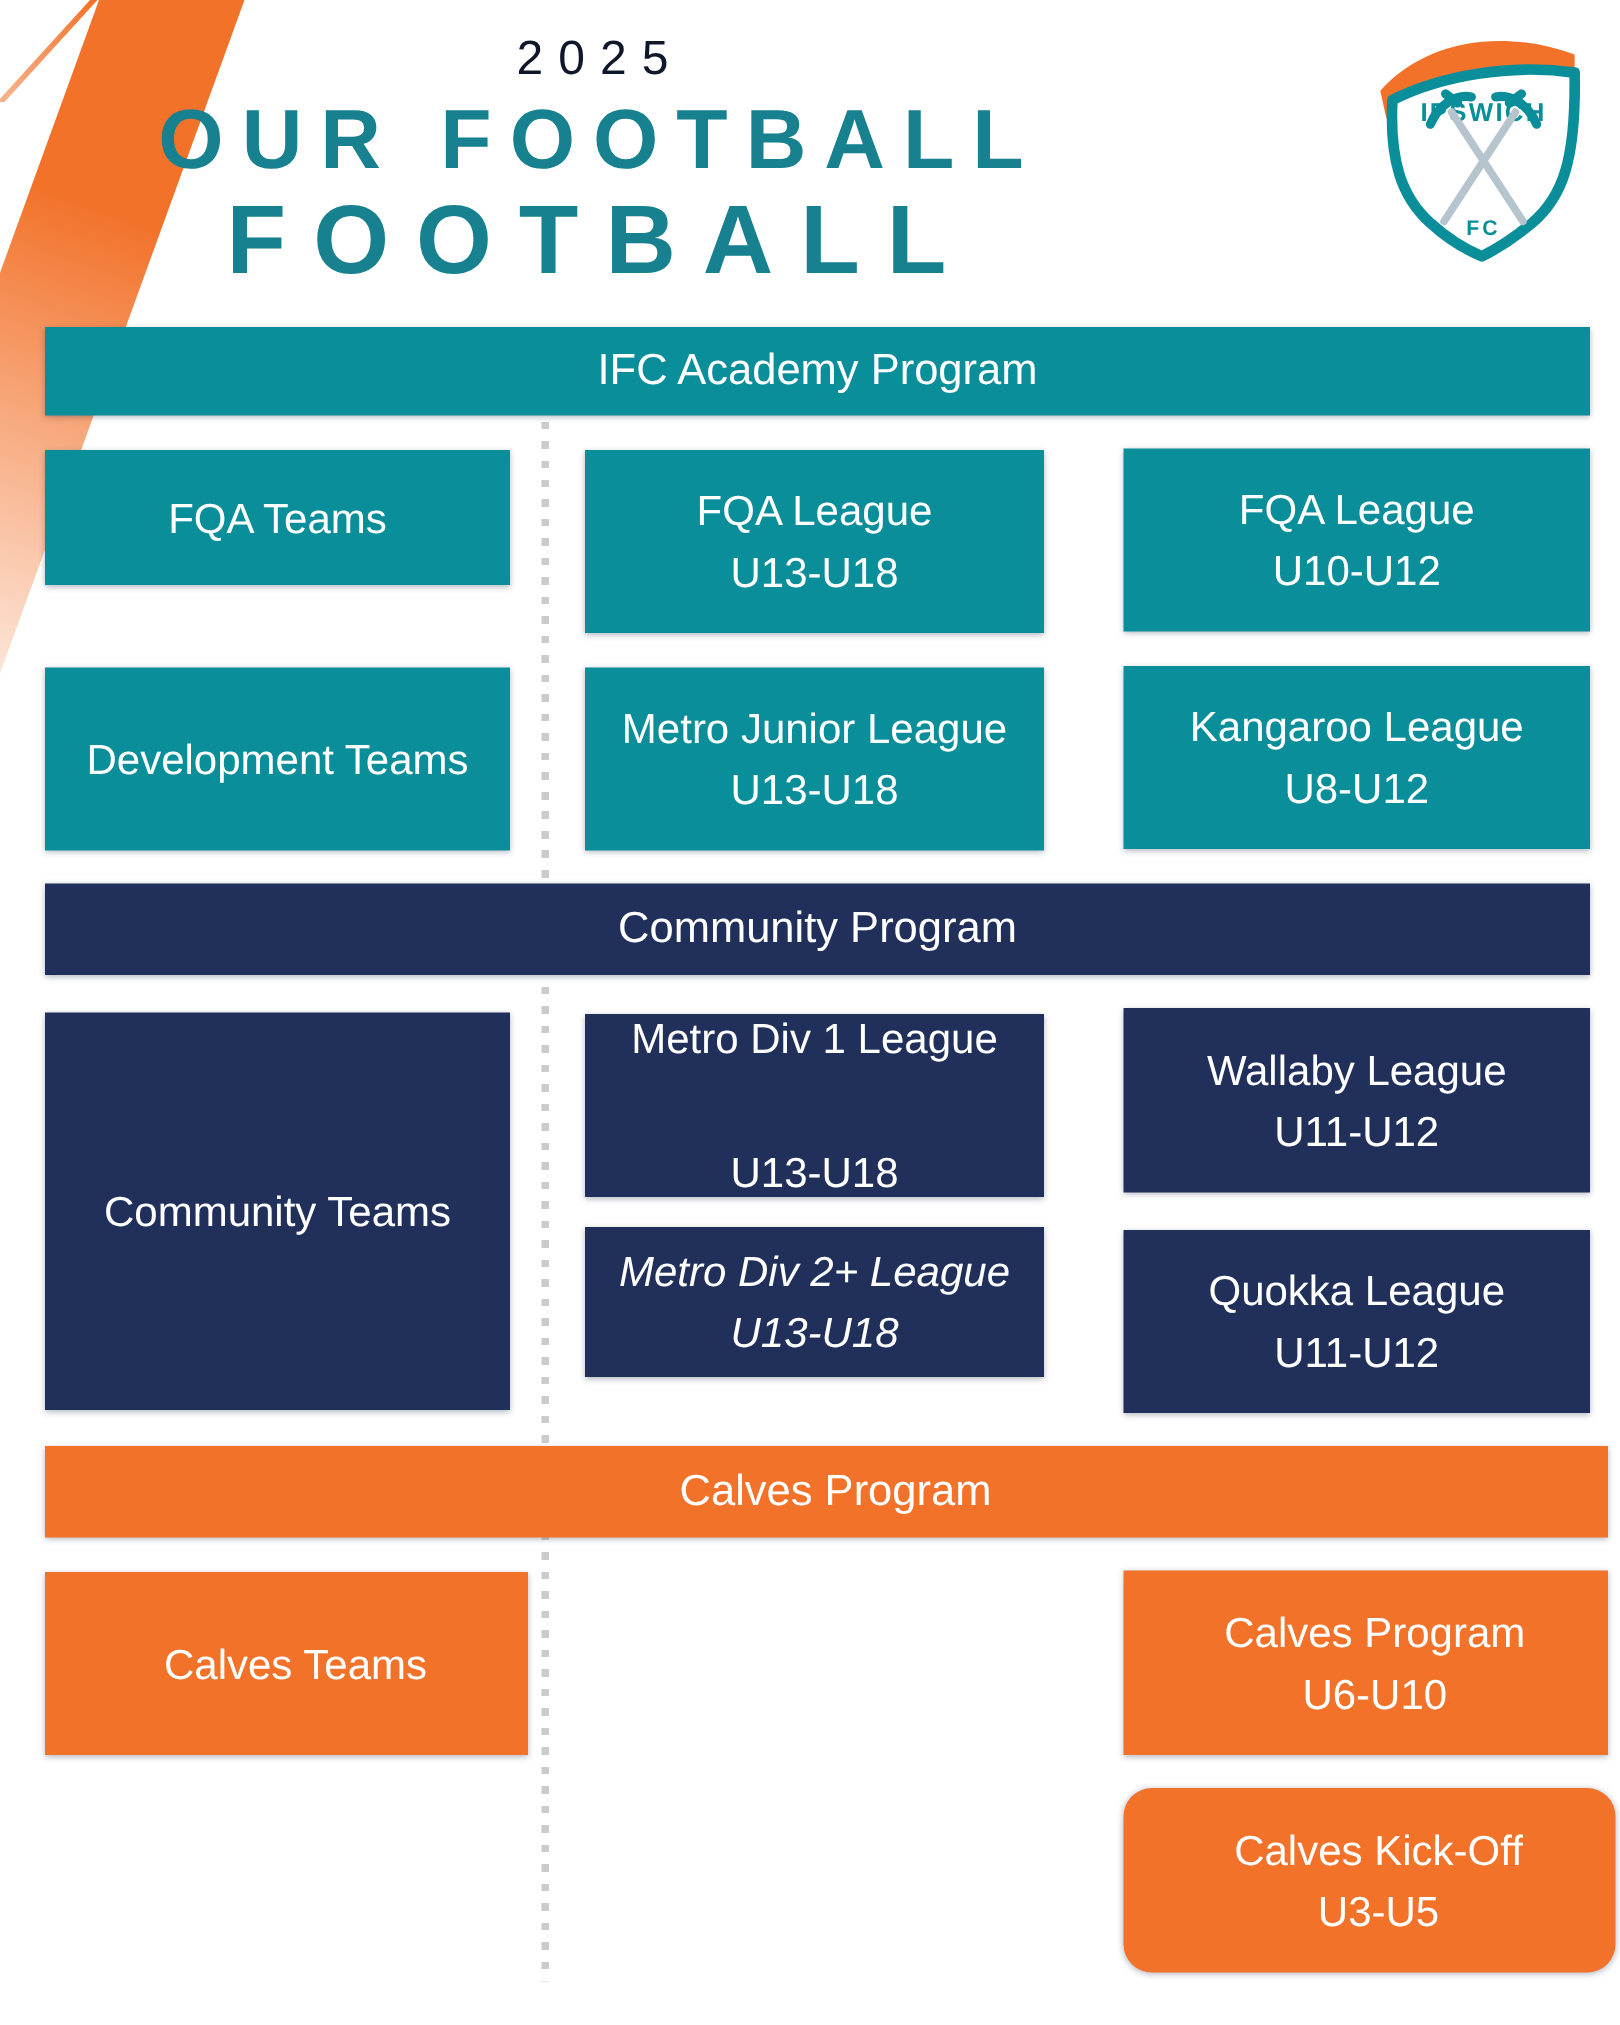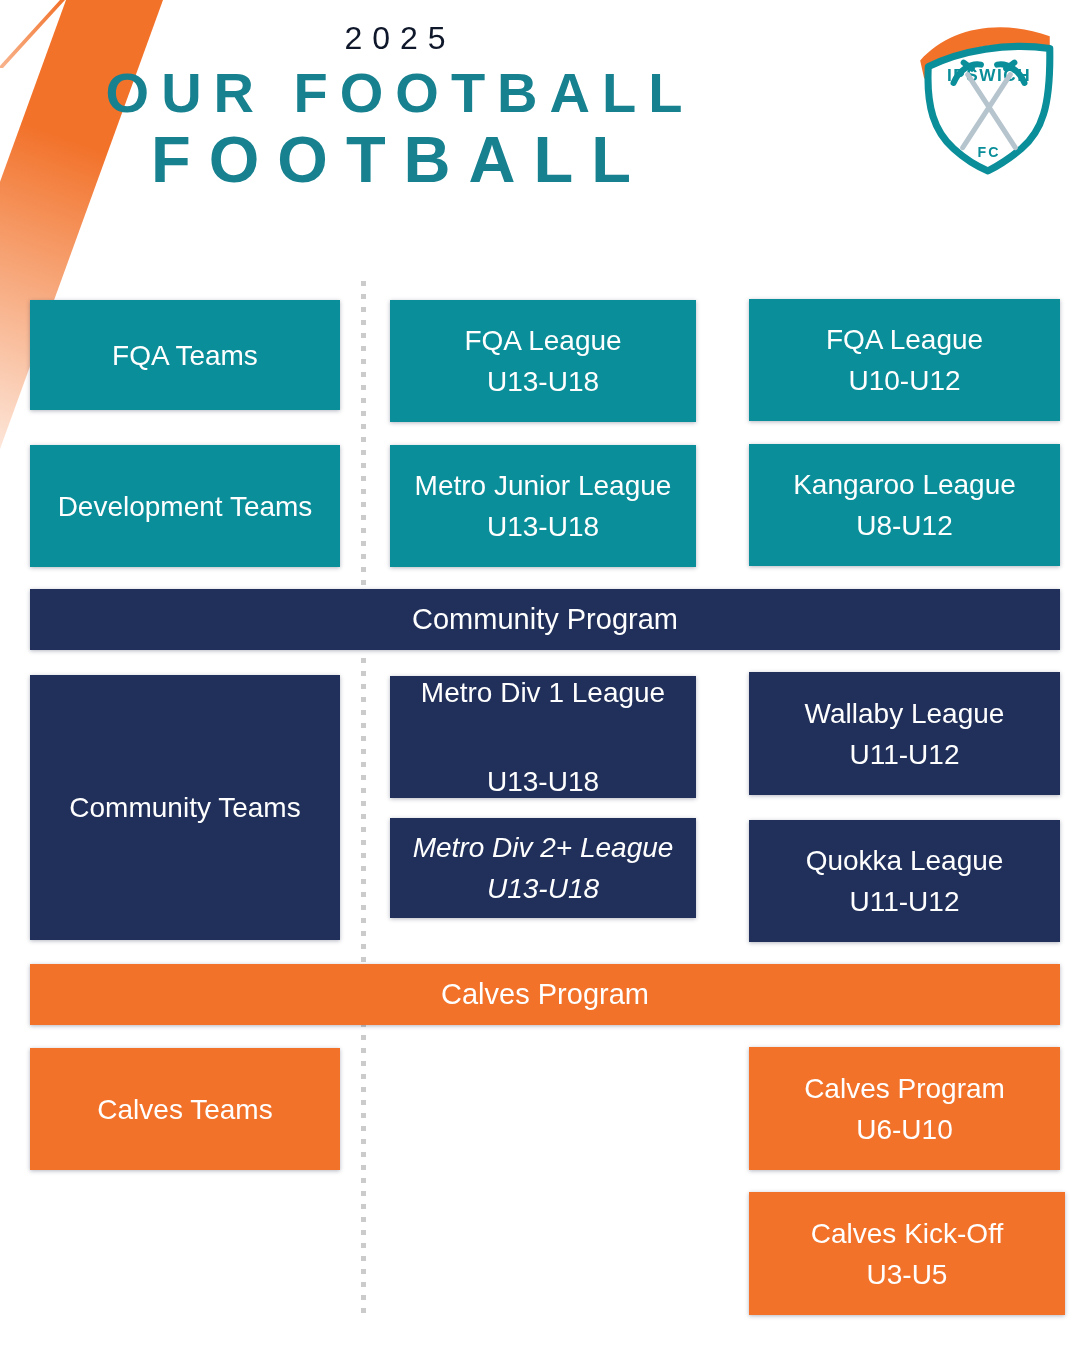--- a/index.html
+++ b/index.html
@@ -48,42 +48,42 @@
     box-shadow:0 1px 4px rgba(40,50,80,0.35);
   }
   .box{
     position:absolute;display:flex;flex-direction:column;
     align-items:center;justify-content:center;
     color:#ffffff;font-size:28px;line-height:41px;text-align:center;
     z-index:1;box-shadow:0 1px 4px rgba(40,50,80,0.35);
   }
   .teal{background:#0a8e99;}
   .navy{background:#21305a;}
-  .orange{background:#f2722a;}
+  .orange{background:#f2722a;padding-left:12px;}
 
   #banner-academy{top:218px;height:59px;}
   #banner-community{top:589px;height:61px;}
   #banner-calves{top:964px;height:61px;}
 
-  #box-fqa-teams{left:30px;top:300px;width:310px;height:110px;}
+  #box-fqa-teams{left:30px;top:300px;width:310px;height:90px;}
   #box-fqa-league-u13{left:390px;top:300px;width:306px;height:122px;}
   #box-fqa-league-u10{left:749px;top:299px;width:311px;height:122px;}
   #box-development-teams{left:30px;top:445px;width:310px;height:122px;}
   #box-metro-junior{left:390px;top:445px;width:306px;height:122px;}
   #box-kangaroo{left:749px;top:444px;width:311px;height:122px;}
 
   #box-community-teams{left:30px;top:675px;width:310px;height:265px;text-align:right;}
   #box-metro-div1{left:390px;top:676px;width:306px;height:122px;gap:48px;}
   #box-wallaby{left:749px;top:672px;width:311px;height:123px;}
   #box-metro-div2{left:390px;top:818px;width:306px;height:100px;font-style:italic;}
   #box-quokka{left:749px;top:820px;width:311px;height:122px;}
 
   #box-calves-teams{left:30px;top:1048px;width:310px;height:122px;}
   #box-calves-program{left:749px;top:1047px;width:311px;height:123px;}
-  #box-calves-kickoff{left:749px;top:1192px;width:316px;height:123px;}
+  #box-calves-kickoff{left:749px;top:1192px;width:316px;height:123px;border-radius:19px;}
 </style>
 </head>
 <body>
 
 <div class="poster">
 
   <svg class="stripes" width="260" height="560" viewBox="0 0 260 560" aria-hidden="true">
     <defs>
       <linearGradient id="stripeGrad" x1="120" y1="0" x2="-60" y2="500" gradientUnits="userSpaceOnUse">
         <stop offset="0" stop-color="#f2722a"></stop>
@@ -117,20 +117,21 @@
         <path d="M68,50 C57,48 46,56 41,68" fill="none" stroke="#0a8e99" stroke-width="6" stroke-linecap="round"></path>
         <line x1="93" y1="54" x2="101" y2="48" stroke="#0a8e99" stroke-width="6" stroke-linecap="round"></line>
         <line x1="59" y1="54" x2="51" y2="48" stroke="#0a8e99" stroke-width="6" stroke-linecap="round"></line>
       </g>
       <text x="76" y="141" text-anchor="middle" font-family="Liberation Sans, sans-serif" font-size="14" font-weight="bold" letter-spacing="2" fill="#0a8e99">FC</text>
     </svg>
   </div>
 
   <div class="dotted"></div>
 
+  <div class="banner teal" id="banner-academy">IFC Academy Program</div>
 
   <div class="box teal" id="box-fqa-teams">
     <div>FQA Teams</div>
   </div>
   <div class="box teal" id="box-fqa-league-u13">
     <div>FQA League</div>
     <div>U13-U18</div>
   </div>
   <div class="box teal" id="box-fqa-league-u10">
     <div>FQA League</div>

